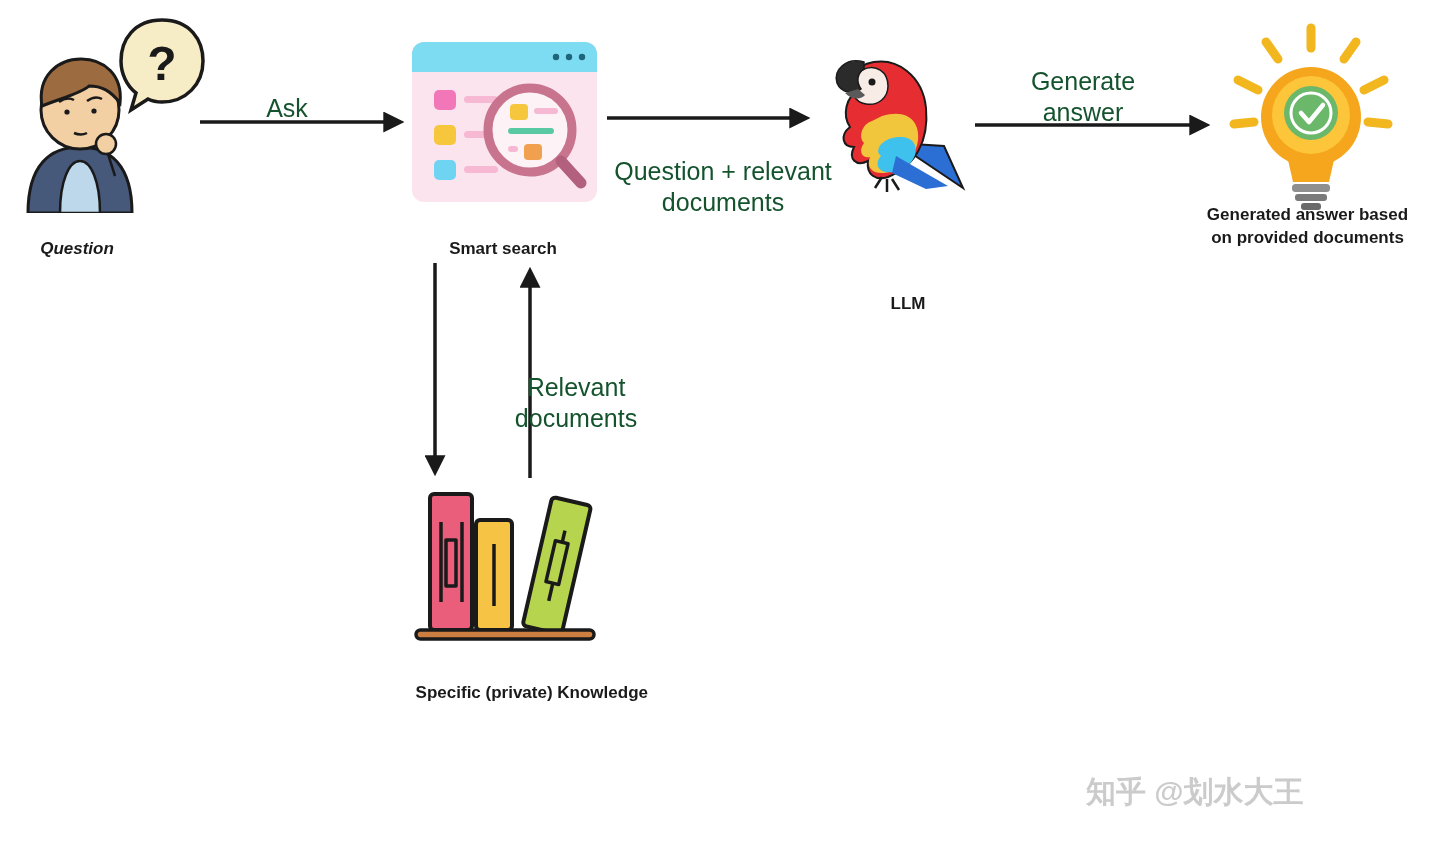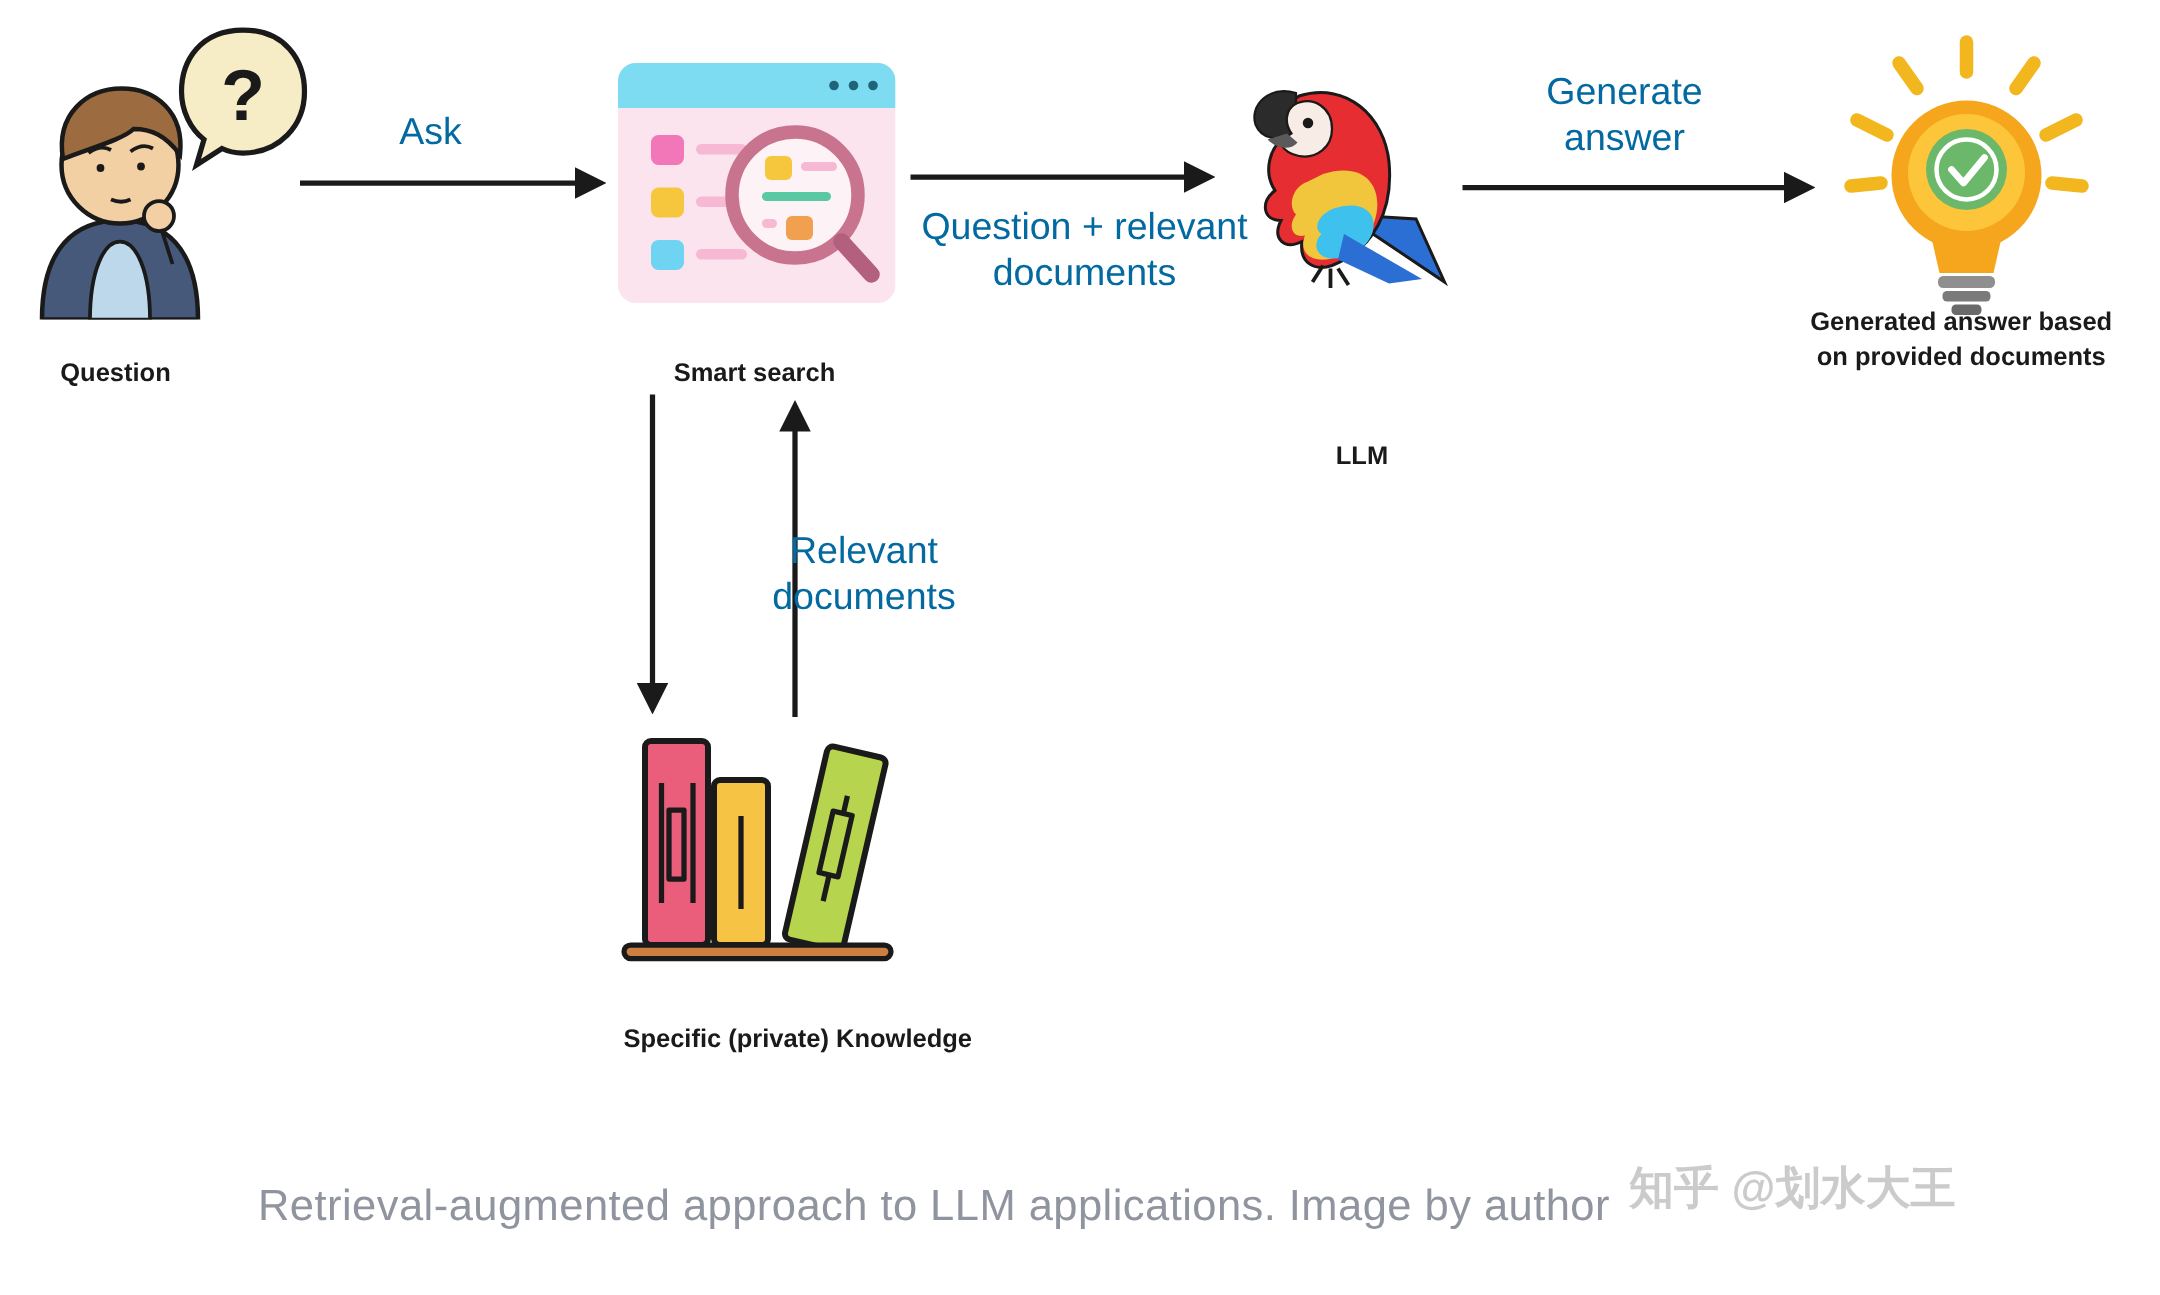--- a/index.html
+++ b/index.html
@@ -16,23 +16,24 @@
     position: absolute;
     font-weight: 700;
     font-size: 17px;
     color: #1a1a1a;
     text-align: center;
     line-height: 1.35;
   }
   .edge-label {
     position: absolute;
     font-size: 25px;
-    color: #0369a1;
+    color: #14532d;
     text-align: center;
     line-height: 1.25;
+    margin-top: 20px;
   }
   .icon { position: absolute; }
   .arrow-layer { position: absolute; left: 0; top: 0; pointer-events: none; }
   .caption {
     position: absolute;
     left: 172px;
     top: 788px;
     font-size: 29px;
     color: #8f949e;
     letter-spacing: 0.3px;
@@ -87,21 +88,21 @@
       <path d="M77 93 q8 -6 15 -2" stroke="#1a1a1a" stroke-width="2.5" fill="none"></path>
       <circle cx="57" cy="104" r="2.6" fill="#1a1a1a"></circle>
       <circle cx="84" cy="103" r="2.6" fill="#1a1a1a"></circle>
 
       <path d="M64 125 q7 3 13 0" stroke="#1a1a1a" stroke-width="2.5" fill="none"></path>
 
       <circle cx="96" cy="136" r="10" fill="#f3cfa4" stroke="#1a1a1a" stroke-width="2.5"></circle>
       <path d="M98 146 l7 22" stroke="#1a1a1a" stroke-width="2.5" fill="none"></path>
     </svg>
   </div>
-  <div class="node-label" style="left:17px; top:238px; width:120px;">Question</div>
+  <div class="node-label" style="left:17px; top:238px; width:120px;font-style:italic;">Question</div>
 
   <div class="edge-label" style="left:230px; top:73px; width:114px;">Ask</div>
 
   <div class="icon" style="left:412px; top:42px; width:185px; height:160px;">
     <svg viewBox="0 0 185 160" width="185" height="160">
       <rect x="0" y="0" width="185" height="160" rx="12" fill="#fbe4ee"></rect>
       <path d="M0 12 a12 12 0 0 1 12 -12 h161 a12 12 0 0 1 12 12 v18 h-185 z" fill="#7edcf2"></path>
       <circle cx="144" cy="15" r="3.2" fill="#20647a"></circle>
       <circle cx="157" cy="15" r="3.2" fill="#20647a"></circle>
       <circle cx="170" cy="15" r="3.2" fill="#20647a"></circle>
@@ -206,16 +207,15 @@
         </g>
 
         <rect x="6" y="142" width="178" height="9" rx="4.5" fill="#cd7f42" stroke-width="3.5"></rect>
       </g>
     </svg>
   </div>
   <div class="node-label" style="left:358px; top:682px; width:290px;text-align:right;">
     <div>Specific (private) Knowledge</div>
   </div>
 
-  <div class="caption">Retrieval-augmented approach to LLM applications. Image by author</div>
   <div class="watermark">知乎 @划水大王</div>
 
 </div>
 
 </body></html>

